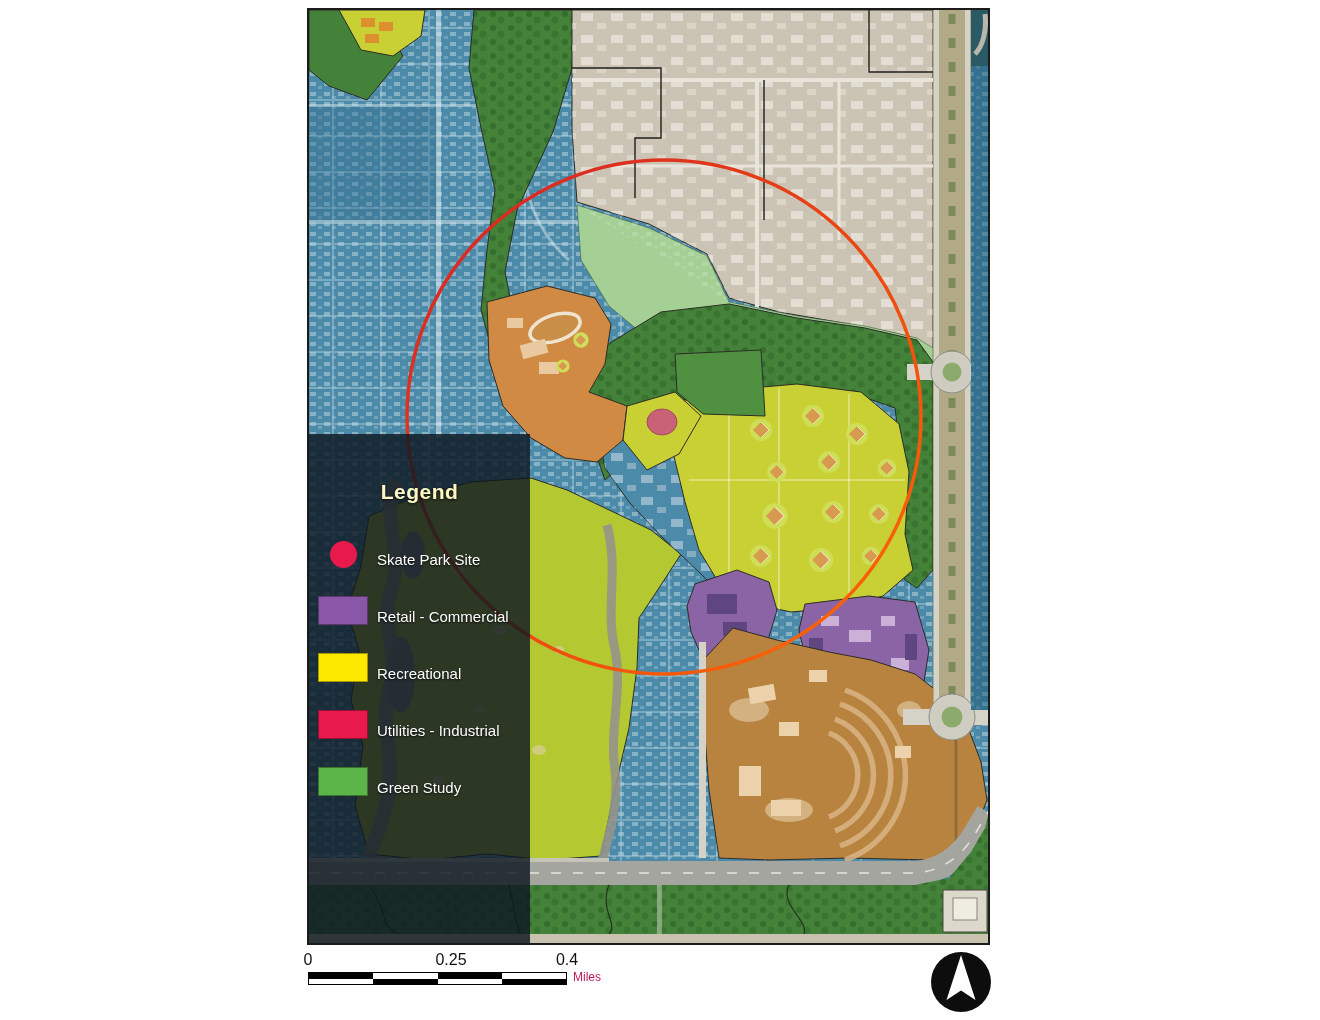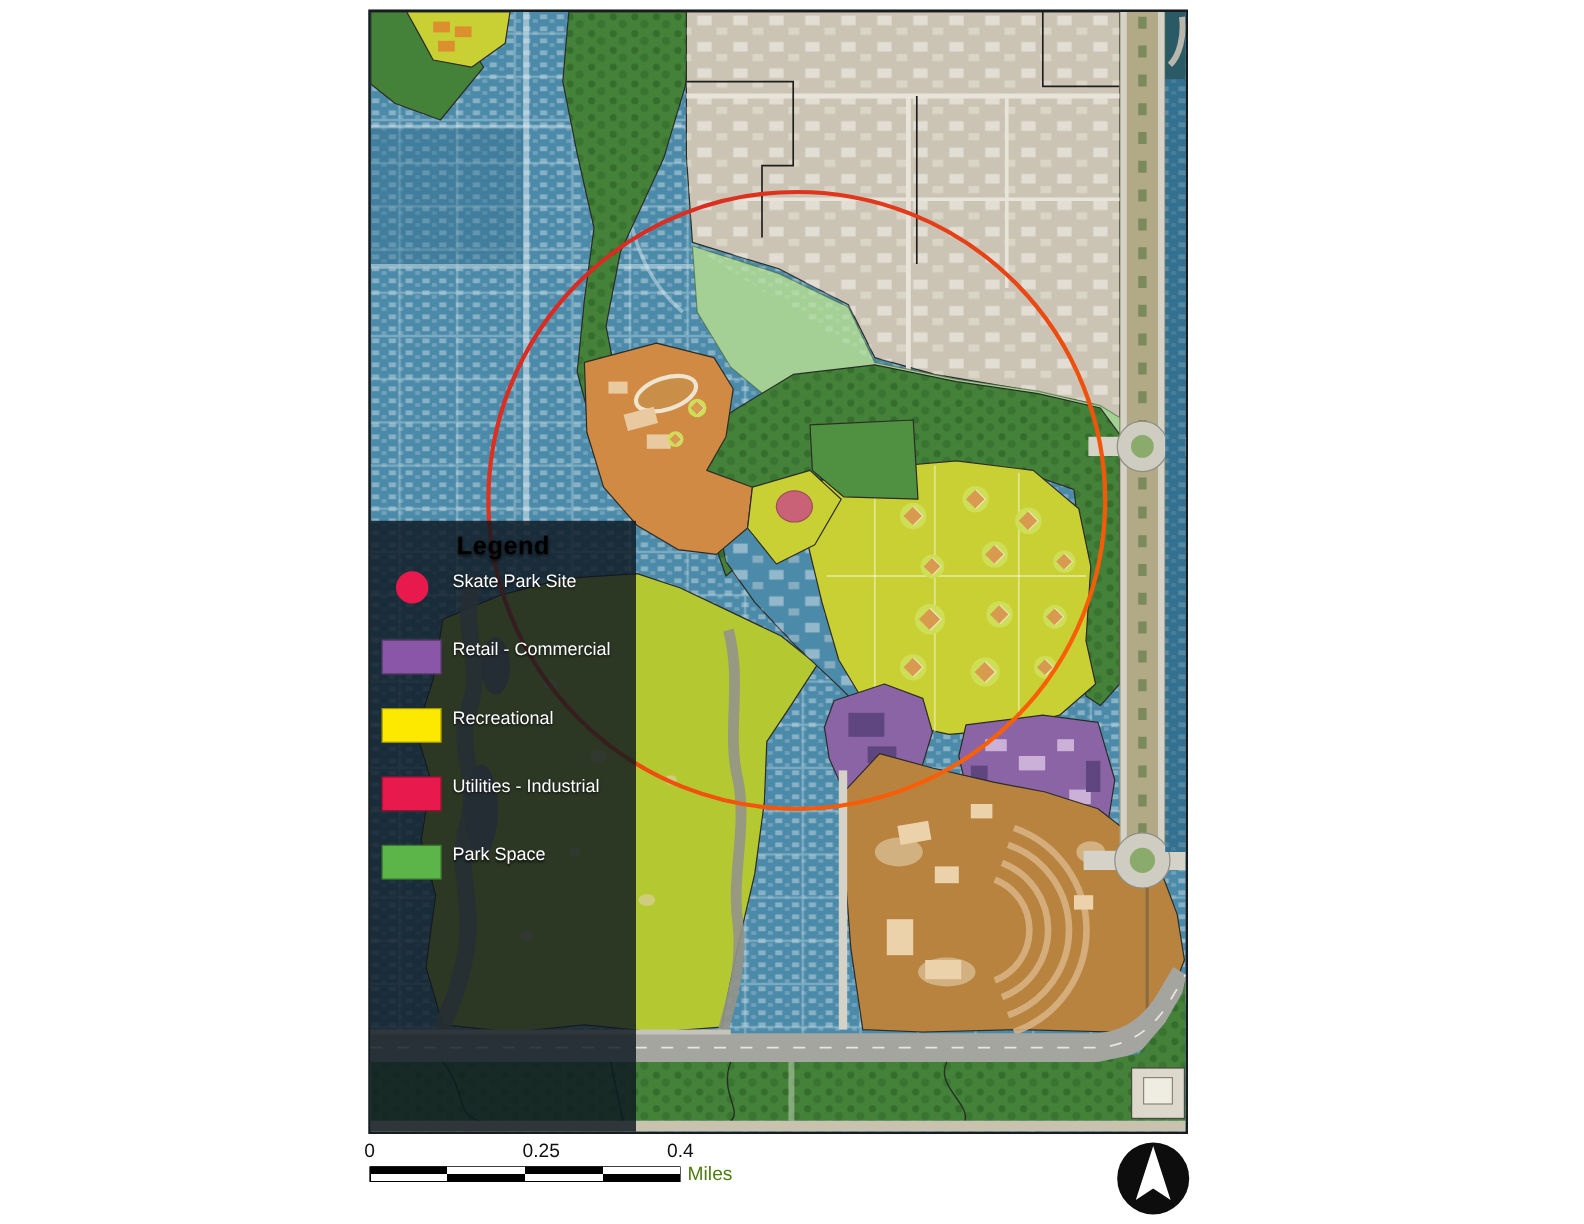--- a/index.html
+++ b/index.html
@@ -5,32 +5,32 @@
   html,body{margin:0;padding:0;background:#ffffff;font-family:"Liberation Sans",sans-serif;}
   #stage{position:relative;width:1320px;height:1020px;background:#fff;overflow:hidden;}
 
   
   .map{position:absolute;left:307px;top:8px;width:679px;height:933px;border:2px solid #1b1b1b;background:#4c8aa9;}
   .map > svg{display:block;width:100%;height:100%;}
   .bnd{stroke:#2c2c26;stroke-width:1;stroke-linejoin:round;}
 
   
   .legend{position:absolute;left:0;top:424px;width:221px;height:509px;box-sizing:border-box;padding-top:10px;}
-  .legend-title{color:#000000;font-size:21px;font-weight:bold;text-align:center;letter-spacing:.5px;margin-bottom:8px;text-shadow:0 1px 3px rgba(0,0,0,.75);}
-  .lrow{height:56px;margin-bottom:1px;display:flex;align-items:flex-start;}
+  .legend-title{color:#fef9c3;font-size:21px;font-weight:bold;text-align:center;letter-spacing:.5px;margin-bottom:8px;text-shadow:0 1px 3px rgba(0,0,0,.75);margin-top:36px;}
+  .lrow{height:56px;margin-bottom:1px;display:flex;align-items:flex-end;}
   .lsw{flex:0 0 68px;display:flex;justify-content:center;align-items:center;}
   .sw-rect{width:50px;height:29px;border:1px solid rgba(0,0,0,.35);box-sizing:border-box;}
   .sw-circle{width:27px;height:27px;border-radius:50%;}
   .sw-ring{width:40px;height:40px;border-radius:50%;border:4px solid #e81a4d;background:#fff;box-sizing:content-box;}
   .llabel{color:#fff;font-size:15px;text-shadow:0 1px 2px rgba(0,0,0,.85);white-space:nowrap;}
 
   
   .sb-tick{position:absolute;top:951px;transform:translateX(-50%);font-size:16px;color:#111;}
   .sb-bar{position:absolute;left:308px;top:972px;}
-  .sb-unit{position:absolute;left:573px;top:970px;font-size:16px;color:#4d7c0f;}
+  .sb-unit{position:absolute;left:573px;top:970px;font-size:12px;color:#be185d;}
 
   
   .north{position:absolute;left:929px;top:950px;}
 </style>
 </head>
 <body>
 
 <div id="stage">
 
   <div class="map">
@@ -274,21 +274,21 @@
       <div class="lrow">
         <span class="lsw">
             <span class="sw-rect" style="background-color: rgb(232, 26, 77);"></span>
           </span>
         <span class="llabel">Utilities - Industrial</span>
       </div>
       <div class="lrow">
         <span class="lsw">
             <span class="sw-rect" style="background-color: rgb(92, 181, 72);"></span>
           </span>
-        <span class="llabel">Park Space</span>
+        <span class="llabel">Green Study</span>
       </div>
     </div>
   </div>
 
   <span class="sb-tick" style="left:308px">0</span>
   <span class="sb-tick" style="left:451px">0.25</span>
   <span class="sb-tick" style="left:567px">0.4</span>
   <svg class="sb-bar" width="259" height="13" shape-rendering="crispEdges">
     <rect x="0" y="0" width="259" height="13" fill="#ffffff" stroke="#000000" stroke-width="1.5"></rect>
     <rect x="0" y="0" width="64.75" height="6.5" fill="#000"></rect>

